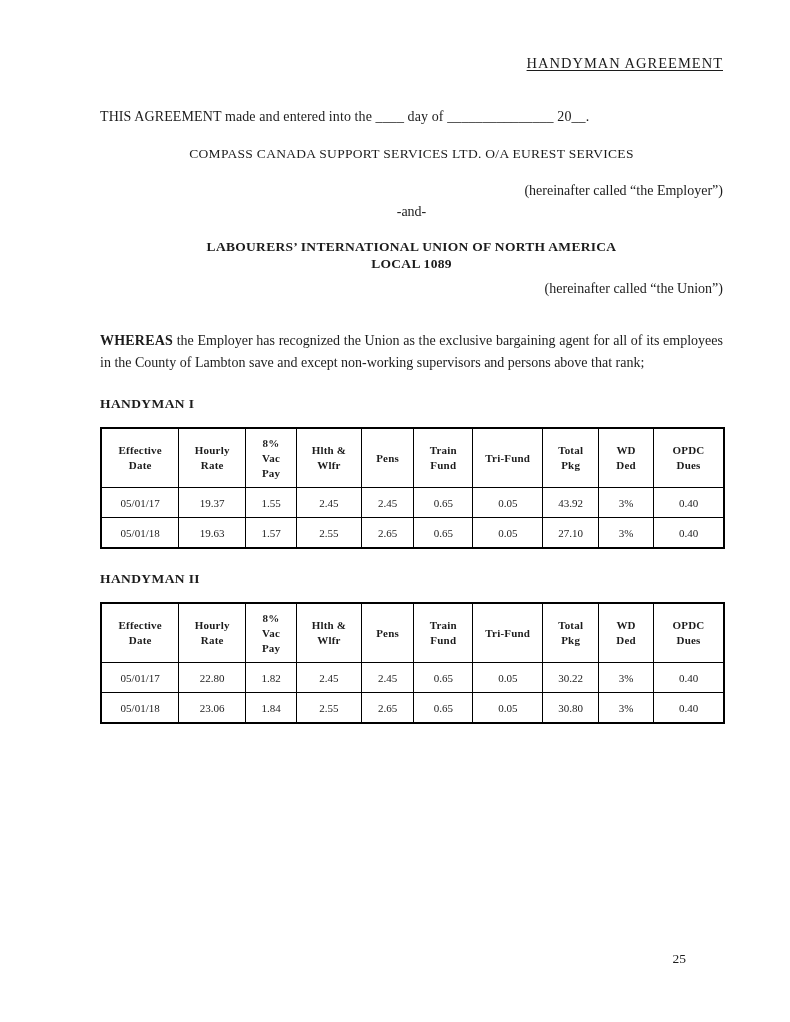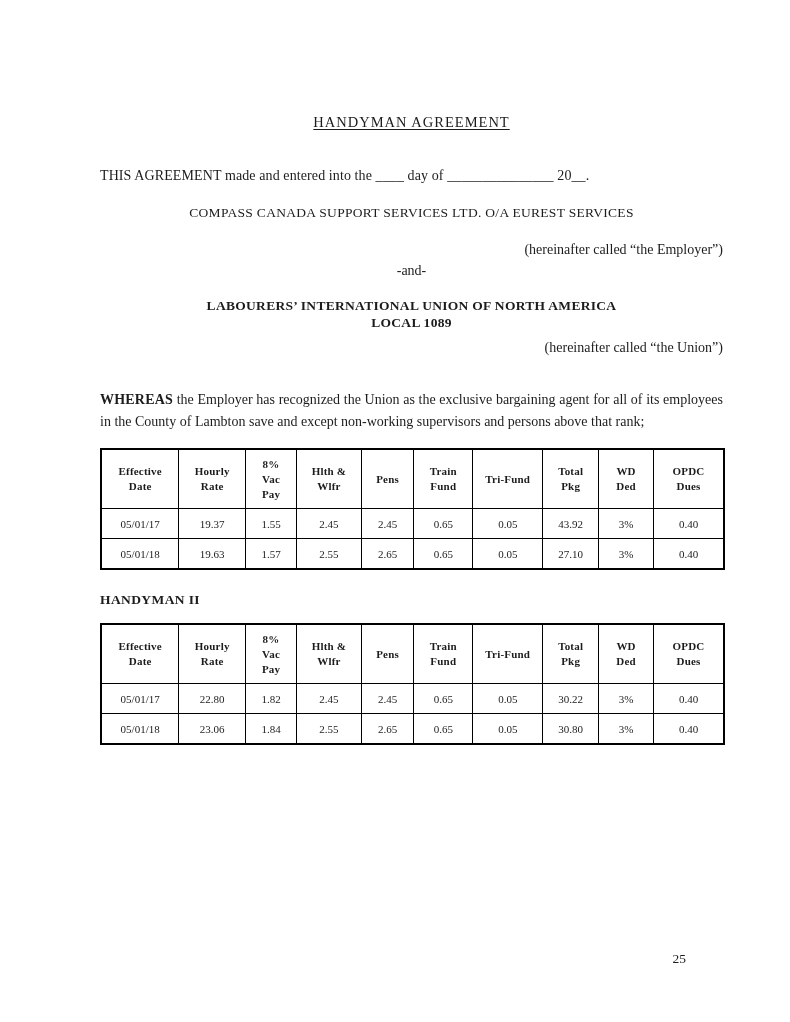--- a/index.html
+++ b/index.html
@@ -16,22 +16,22 @@
     font-family: "Liberation Serif", serif;
     overflow: hidden;
   }
   .content {
     position: absolute;
     left: 100px;
     top: 0;
     width: 623px;
   }
   .doc-title {
-    margin-top: 114px;
-    text-align: center;
+    margin-top: 55px;
+    text-align: right;
     font-size: 14.5px;
     letter-spacing: 1px;
   }
   .doc-title span {
     text-decoration: underline;
     text-underline-offset: 2px;
   }
   .intro-line {
     margin-top: 37px;
     font-size: 14px;
@@ -145,20 +145,21 @@
       <div>LABOURERS’ INTERNATIONAL UNION OF NORTH AMERICA</div>
       <div>LOCAL 1089</div>
     </div>
 
     <div class="union-note">(hereinafter called “the Union”)</div>
 
     <p class="recital recital-1"><b>WHEREAS</b><span> the Employer has recognized the Union as the exclusive bargaining agent for all of its employees in the County of Lambton save and except non-working supervisors and persons above that rank;</span></p>
 
 
 
+    <div class="section-heading">HANDYMAN I</div>
 
     <table class="rate-table">
         <colgroup>
           <col style="width: 12.5%;">
           <col style="width: 10.7%;">
           <col style="width: 8.2%;">
           <col style="width: 10.4%;">
           <col style="width: 8.4%;">
           <col style="width: 9.5%;">
           <col style="width: 11.2%;">

